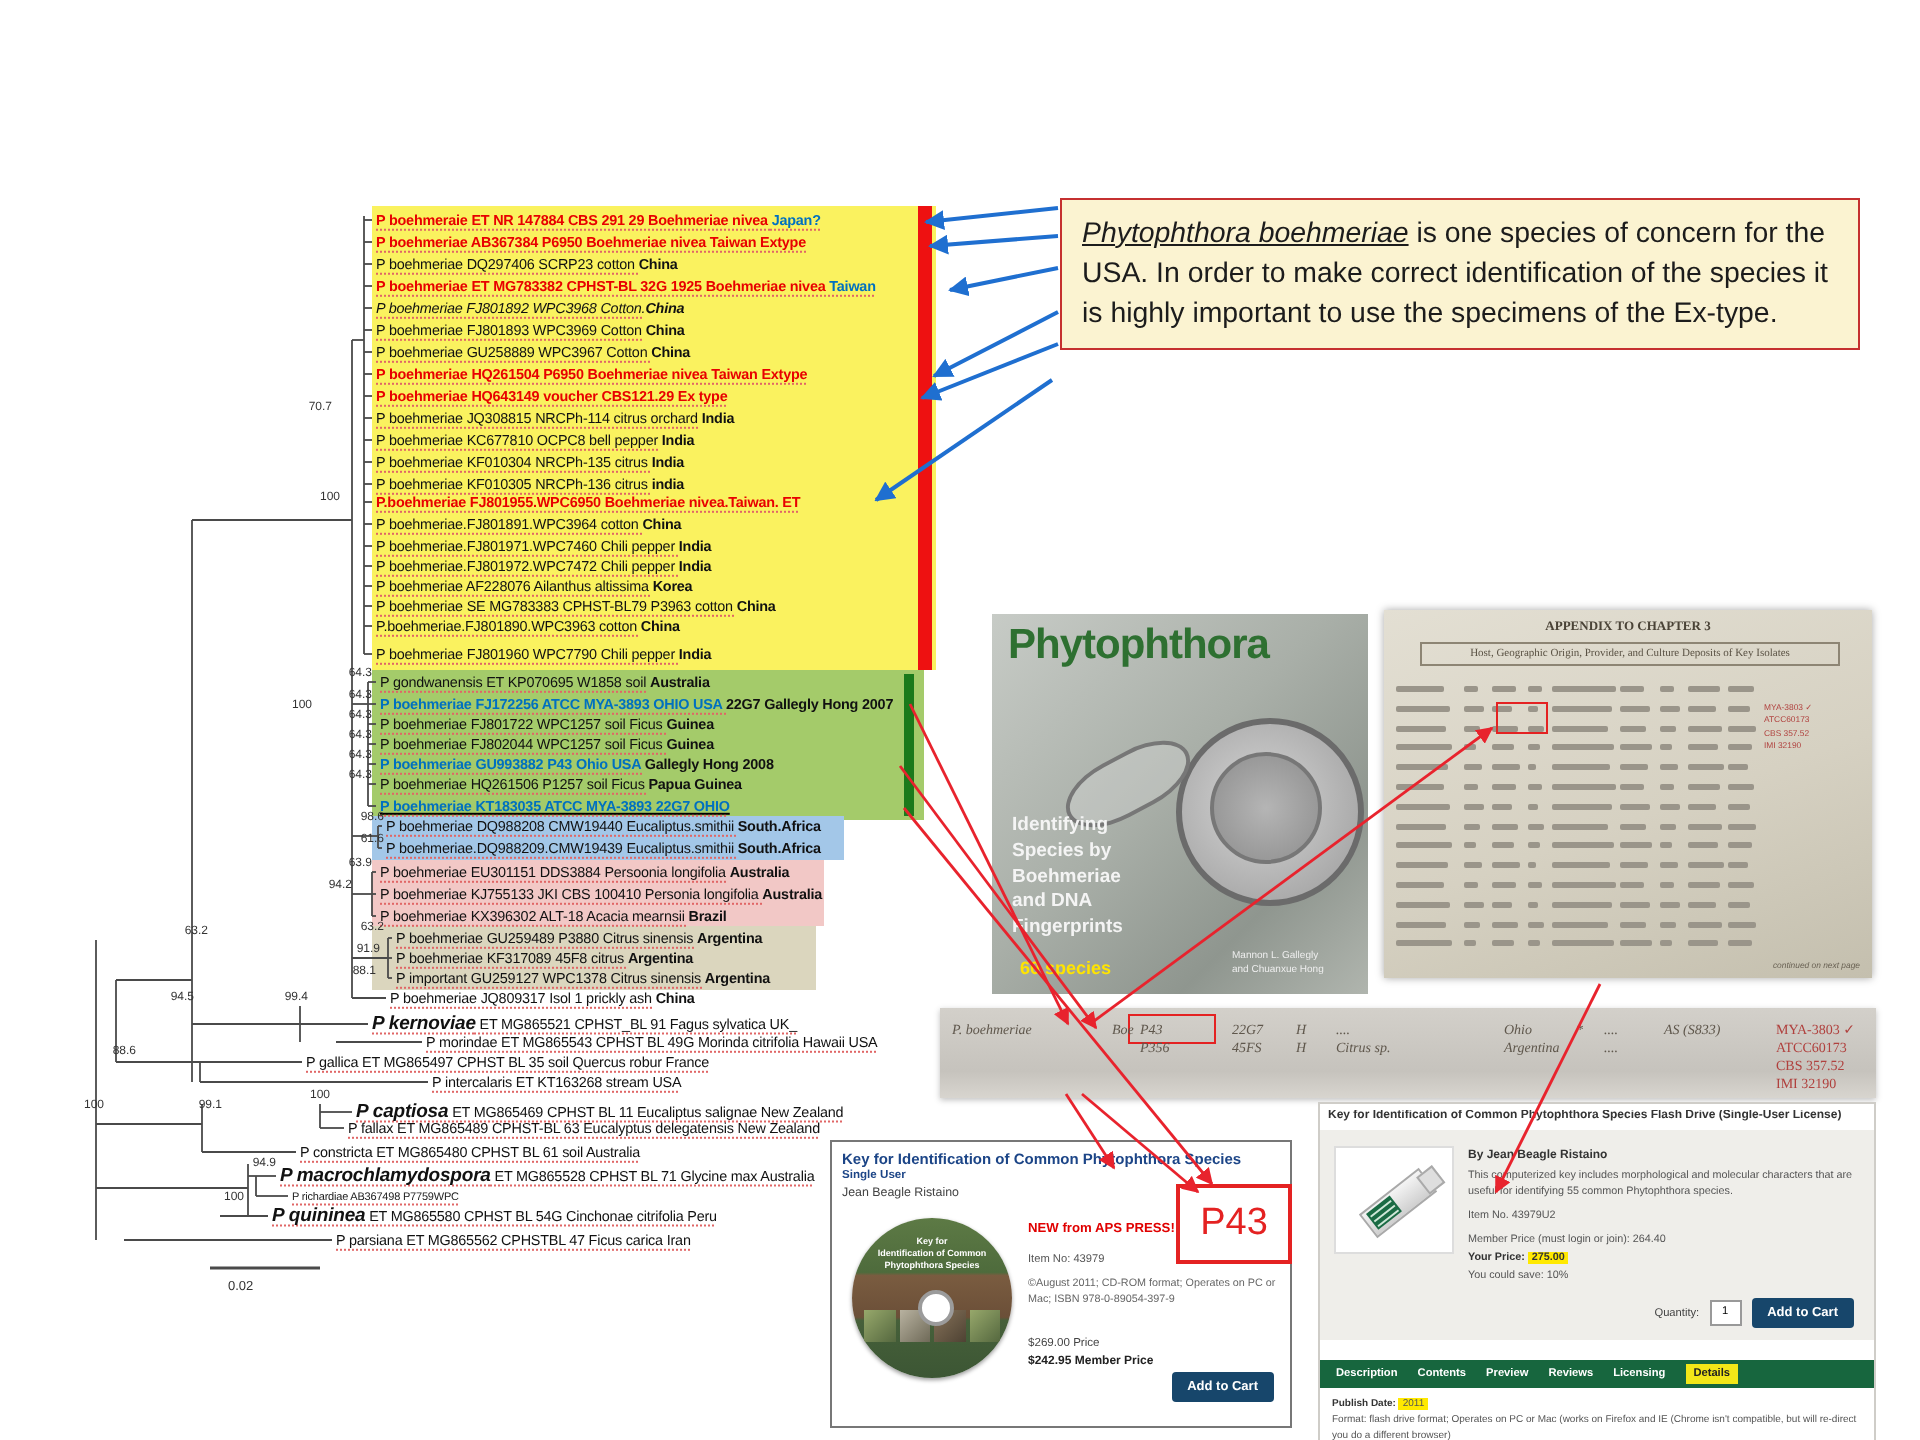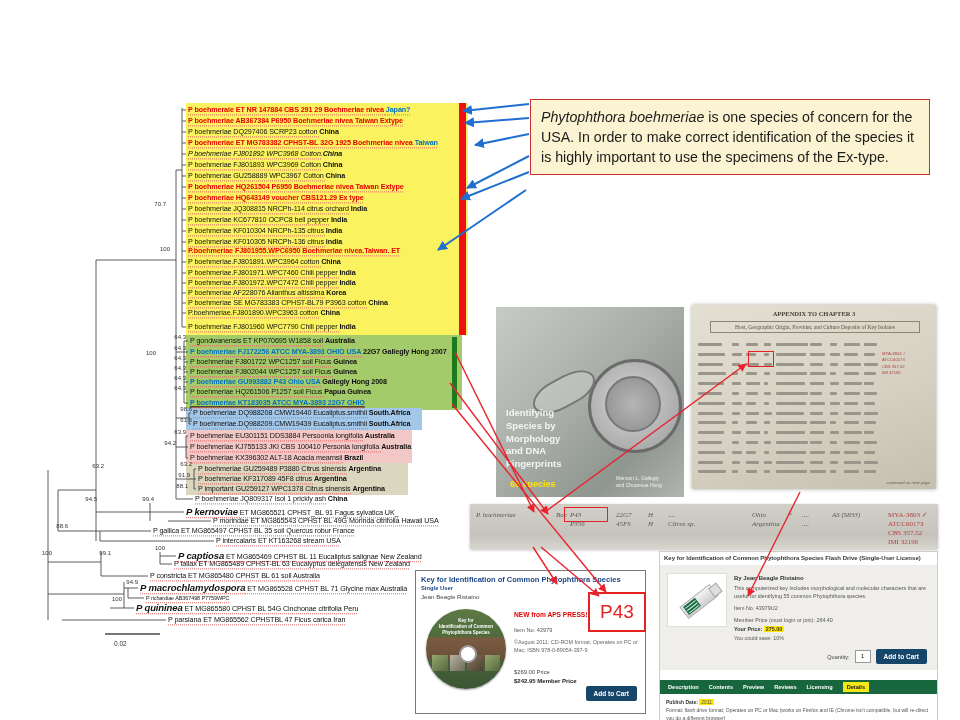--- a/index.html
+++ b/index.html
@@ -23,21 +23,21 @@
   .seg-r{color:#e80000;font-weight:bold;}
   .seg-bl{color:#0070c0;font-weight:bold;}
   .seg-sp{color:#111;font-weight:bold;font-size:9.5px;font-style:italic;}
   .seg-sm{color:#222;font-size:5.5px;}
   .seg-k,.seg-r,.seg-bl,.seg-sp,.seg-sm{text-decoration:underline dotted #e06666;text-decoration-thickness:1px;text-underline-offset:2px;}
   .bsv{position:absolute;z-index:3;font-size:6px;color:#333;transform:translate(-100%,-50%);white-space:nowrap;}
   .scale-label{position:absolute;z-index:3;font-size:6.5px;color:#333;}
   
   .callout{position:absolute;z-index:4;background:#fbf3d1;border:1.6px solid #c53030;
            color:#1c1c1c;font-size:14.2px;line-height:1.42;padding:7px 10px;}
-  .callout i{font-style:italic;}
+  .callout i{font-style:italic;text-decoration:underline;}
   
   .book{position:absolute;z-index:4;left:496px;top:307px;width:188px;height:190px;overflow:hidden;
         background:linear-gradient(135deg,#c7cbc6 0%,#a9afa8 45%,#8f968f 75%,#b0b5ae 100%);}
   .book-title{position:absolute;left:8px;top:4px;font-size:21px;font-weight:bold;color:#2e7031;letter-spacing:-0.5px;}
   .oog{position:absolute;left:92px;top:52px;width:88px;height:88px;border-radius:50%;
        border:3px solid #6b6b6b;background:radial-gradient(circle at 45% 45%,#d6d6d6,#9a9a9a);}
   .oog-in{position:absolute;left:14px;top:14px;width:52px;height:52px;border-radius:50%;
           border:2px solid #777;background:radial-gradient(circle,#b5b5b5,#8d8d8d);}
   .anth{position:absolute;left:34px;top:70px;width:64px;height:26px;border:2px solid #777;
         border-radius:40%/50%;transform:rotate(-28deg);background:rgba(220,220,220,.35);}
@@ -299,24 +299,25 @@
 
   <div class="callout" style="left:530px;top:99px;width:378px;">
     <i>Phytophthora boehmeriae</i><span> is one species of concern for the USA. In order to make correct identification of the species it is highly important to use the specimens of the Ex-type.</span>
   </div>
 
   <div class="book">
     <div class="oog">
         <div class="oog-in"></div>
       </div>
     <div class="anth"></div>
+    <div class="book-title">Phytophthora</div>
     <div class="book-lines">
       <div>Identifying</div>
         <div>Species by</div>
-        <div>Morphology</div>
+        <div>Boehmeriae</div>
       <div>and DNA</div>
         <div>Fingerprints</div>
     </div>
     <div class="book-species">60 species</div>
     <div class="book-credit">
       <div>Mannon L. Gallegly</div>
         <div>and Chuanxue Hong</div>
     </div>
   </div>
 

